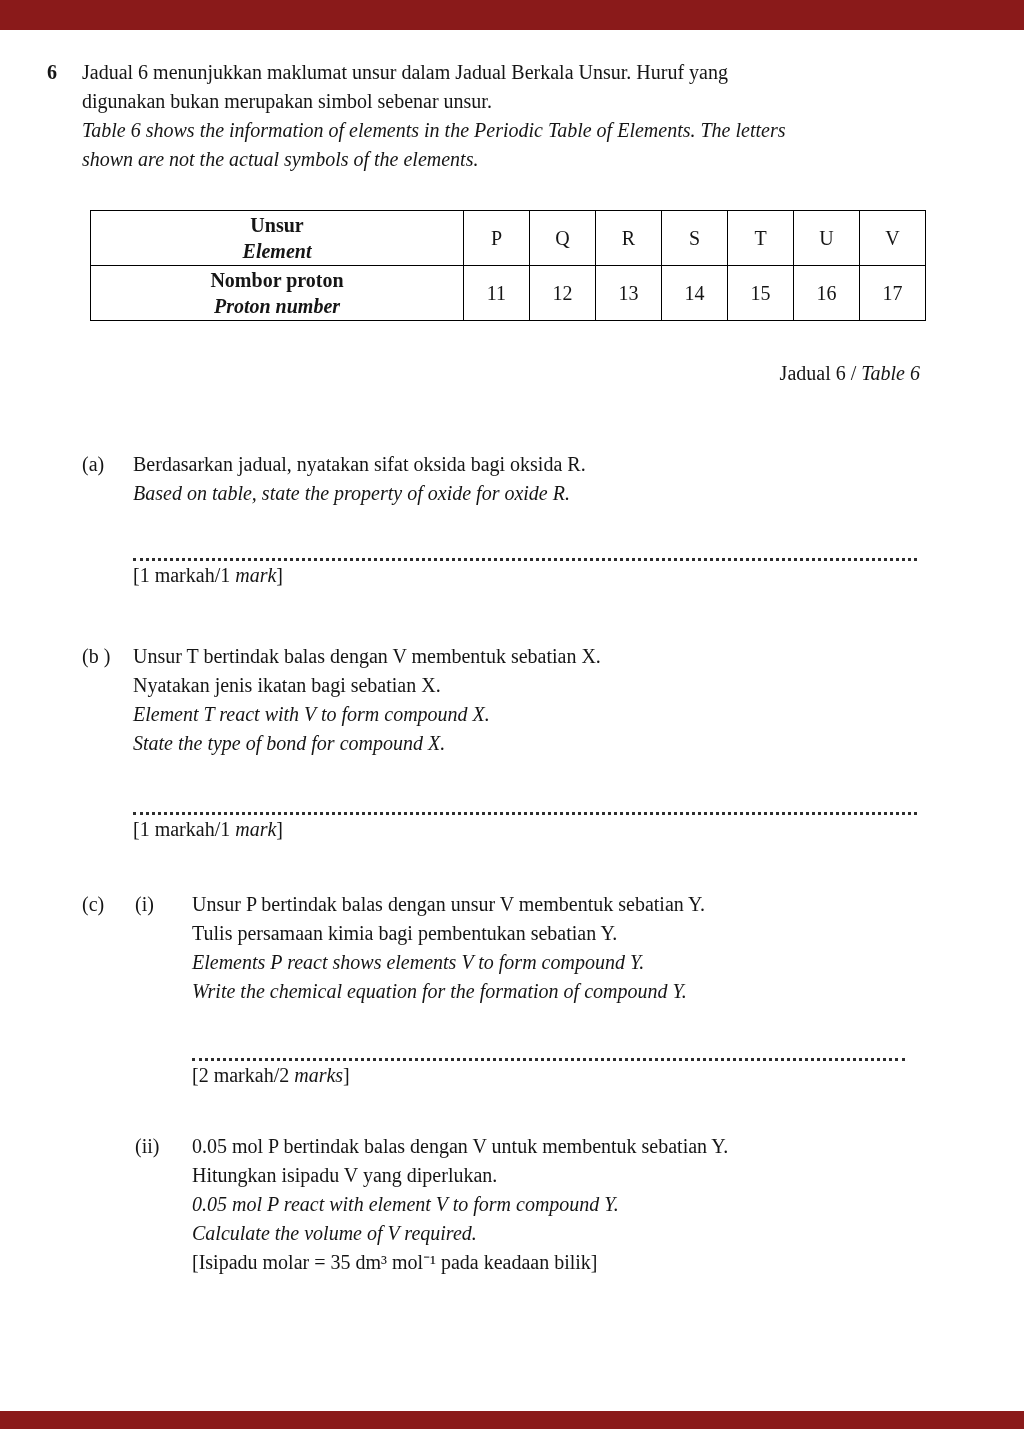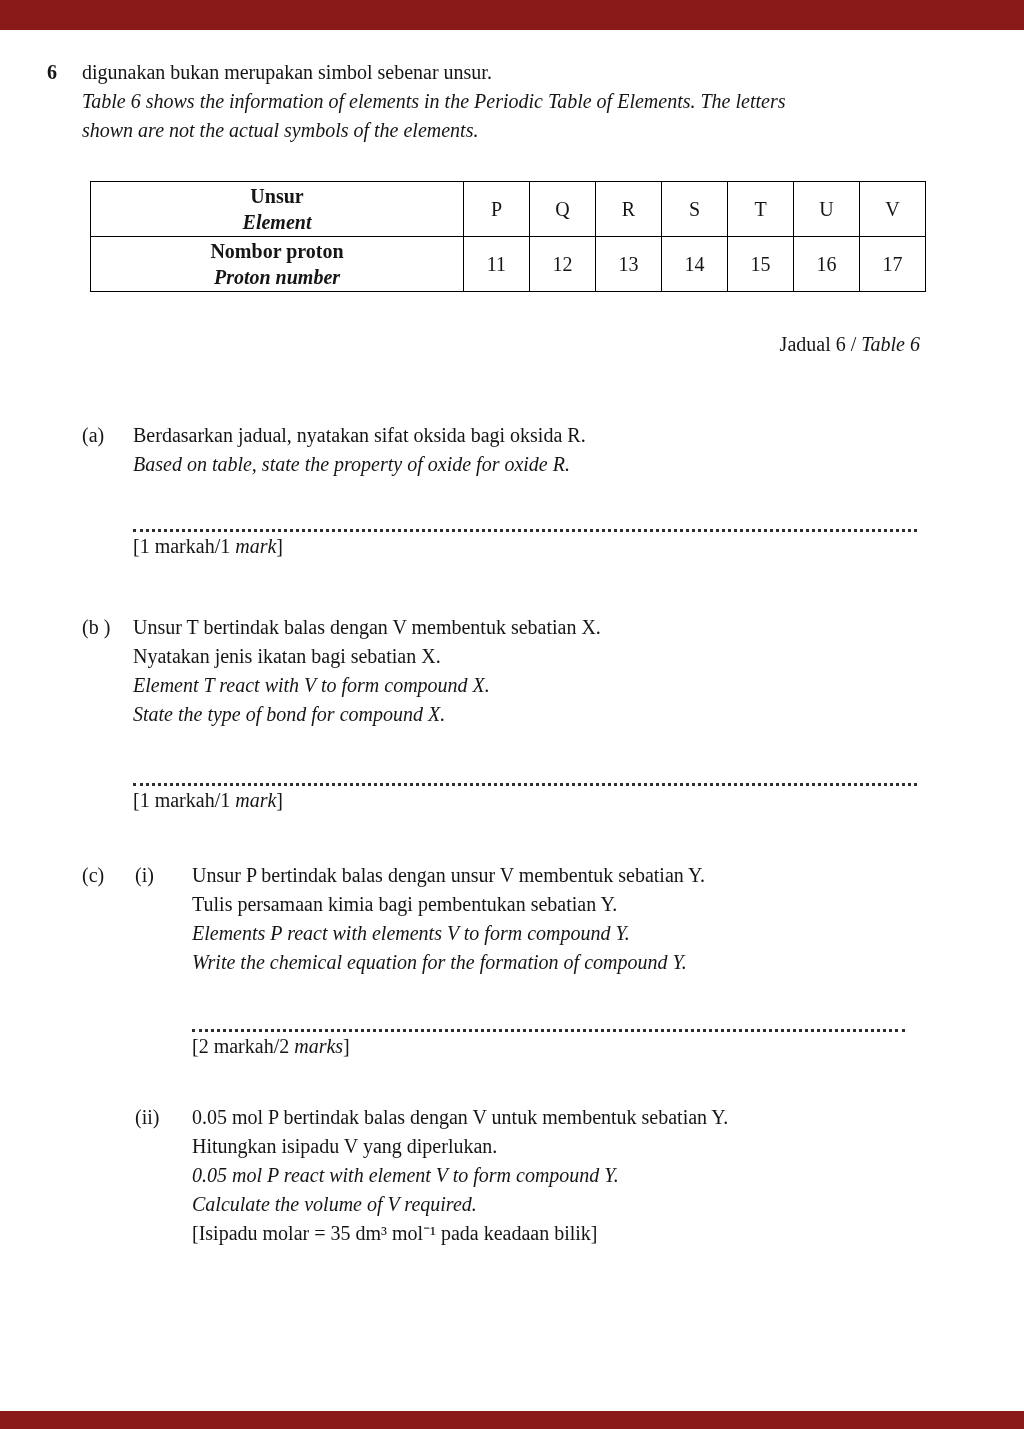--- a/index.html
+++ b/index.html
@@ -105,20 +105,21 @@
 </head>
 <body>
 
 <div class="bar top" style="background: rgb(138, 26, 26);"></div>
 
 <div class="content">
 
   <div class="q-intro">
     <div class="q-num">6</div>
     <div class="q-text">
+      <div>Jadual 6 menunjukkan maklumat unsur dalam Jadual Berkala Unsur. Huruf yang</div>
       <div>digunakan bukan merupakan simbol sebenar unsur.</div>
       <div class="it">Table 6 shows the information of elements in the Periodic Table of Elements. The letters</div>
       <div class="it">shown are not the actual symbols of the elements.</div>
     </div>
   </div>
 
   <table class="elements">
     <tbody>
         <tr>
       <td class="label-cell">
@@ -178,21 +179,21 @@
       </div>
     </div>
   </div>
 
   <div class="part part-c">
     <div class="plabel plabel-c">(c)</div>
     <div class="plabel plabel-sub">(i)</div>
     <div class="pbody">
       <div>Unsur P bertindak balas dengan unsur V membentuk sebatian Y.</div>
       <div>Tulis persamaan kimia bagi pembentukan sebatian Y.</div>
-      <div class="it">Elements P react with elements V to form compound Y.</div>
+      <div class="it">Elements P react shows elements V to form compound Y.</div>
       <div class="it">Write the chemical equation for the formation of compound Y.</div>
       <div class="answer-line al-c"></div>
       <div class="marks">
         <span>[2 markah/2 </span><span class="it">marks</span><span>]</span>
       </div>
     </div>
   </div>
 
   <div class="part sub-ii">
     <div class="plabel plabel-c"></div>

